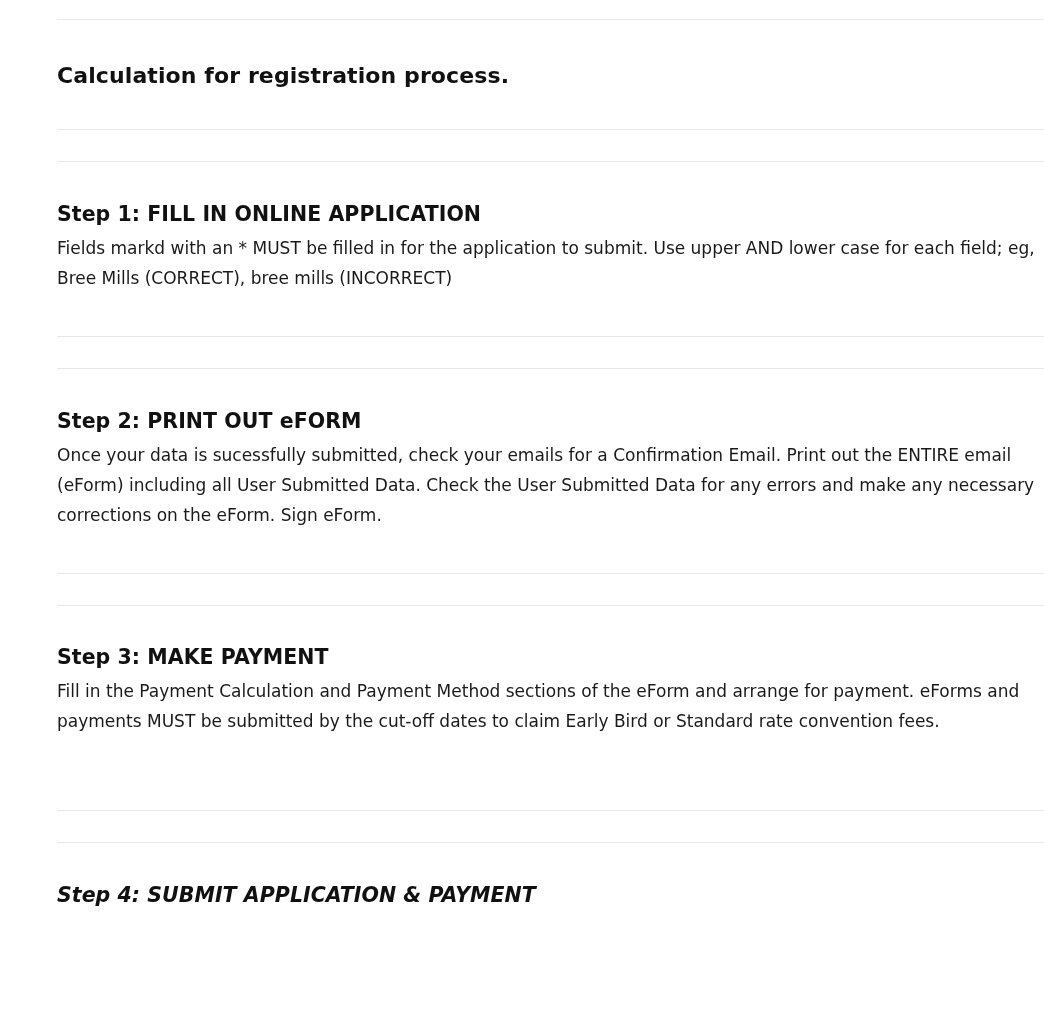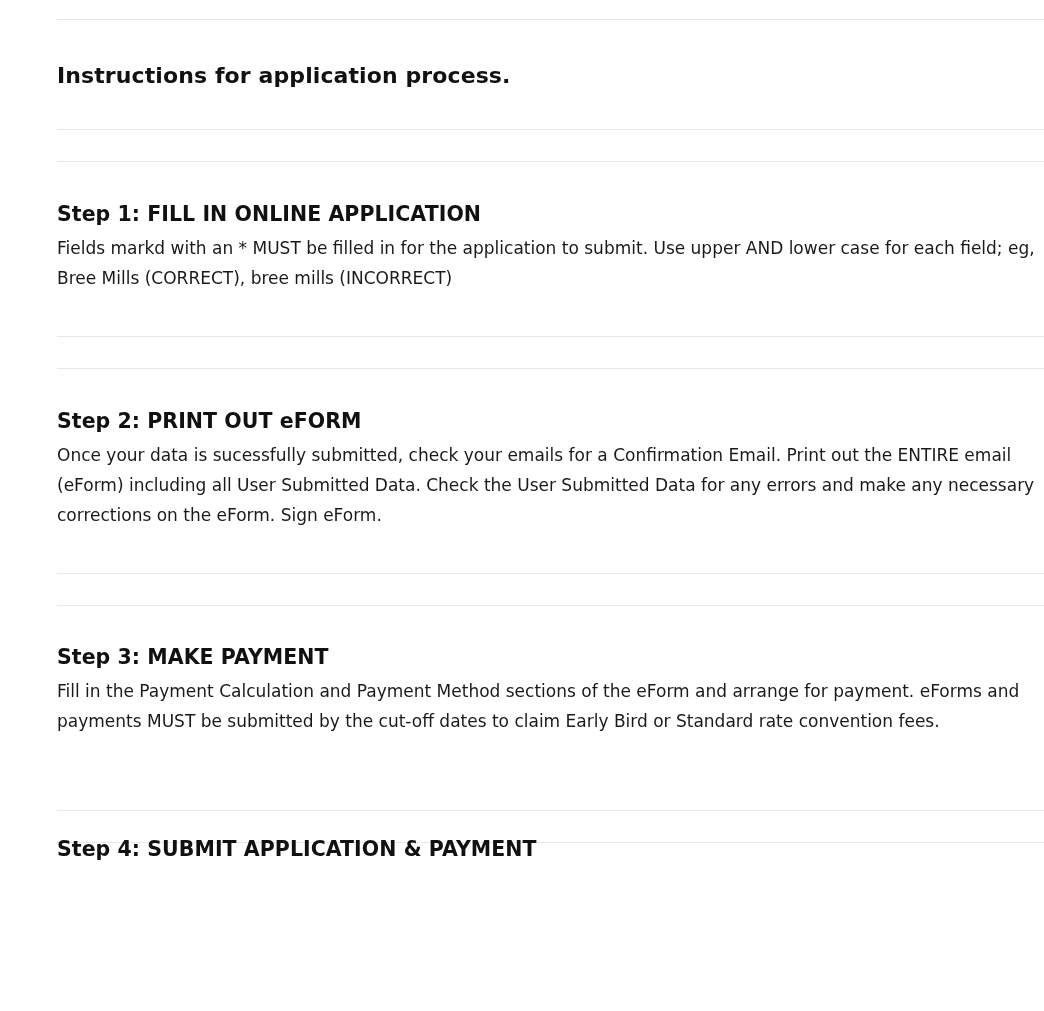--- a/index.html
+++ b/index.html
@@ -71,30 +71,30 @@
     font-weight: normal;
     line-height: 30px;
     color: #1a1a1a;
     white-space: pre-wrap;
   }
 
   
   #section-step-1 { top: 200px; width: 990px; }
   #section-step-2 { top: 407px; width: 1010px; }
   #section-step-3 { top: 643px; width: 1000px; }
-  #section-step-4 { top: 835px; width: 960px; }
+  #section-step-4 { top: 881px; width: 960px; font-style: italic; }
 </style>
 </head>
 <body>
 
 <div class="page">
 
   <div class="rule" style="top:19px"></div>
 
-  <h1 class="page-title">Instructions for application process.</h1>
+  <h1 class="page-title">Calculation for registration process.</h1>
 
   <div class="rule" style="top:129px"></div>
   <div class="rule" style="top:161px"></div>
 
   <section class="section" id="section-step-1">
     <h2 class="section-heading">Step 1: FILL IN ONLINE APPLICATION</h2>
     <p class="section-body">Fields markd with an * MUST be filled in for the application to submit. Use upper AND lower case for each field; eg, Bree Mills (CORRECT), bree mills (INCORRECT)</p>
   </section>
 
   <div class="rule" style="top:336px"></div>

